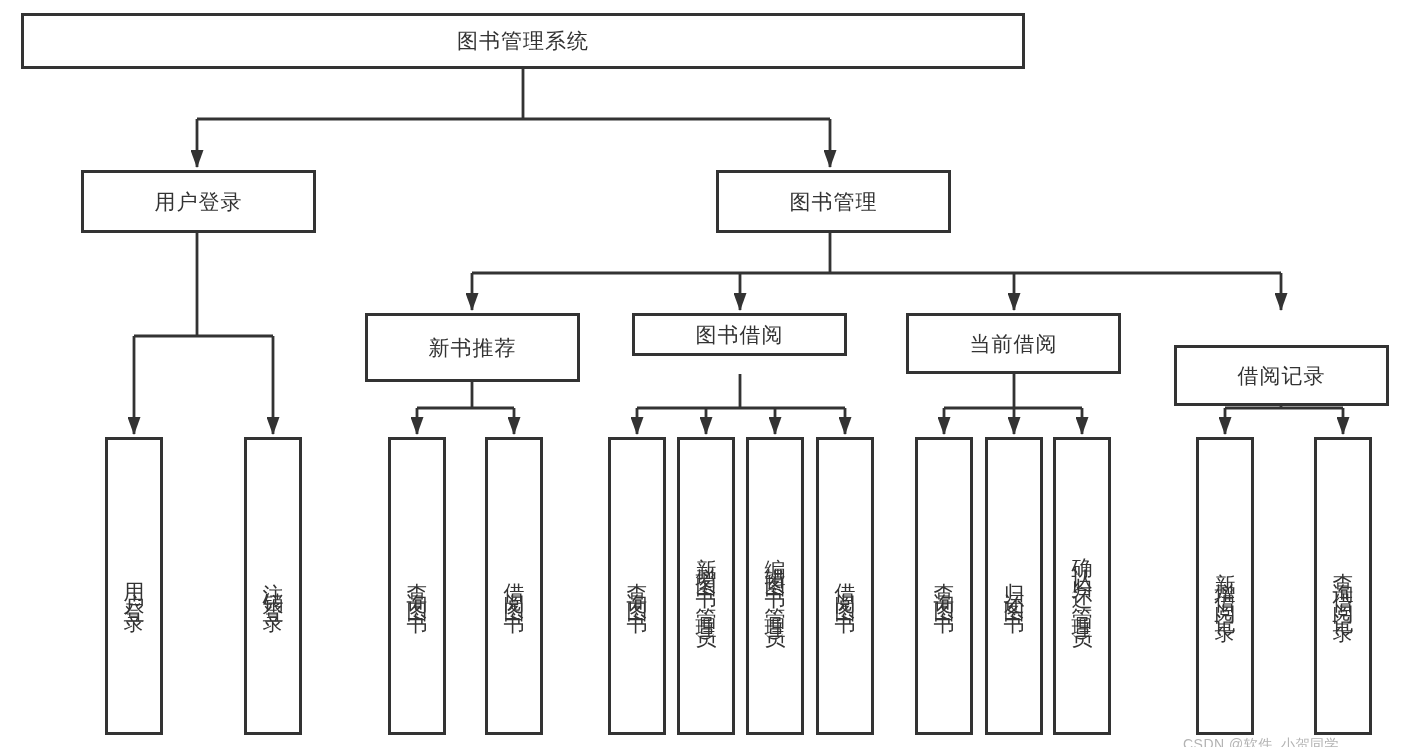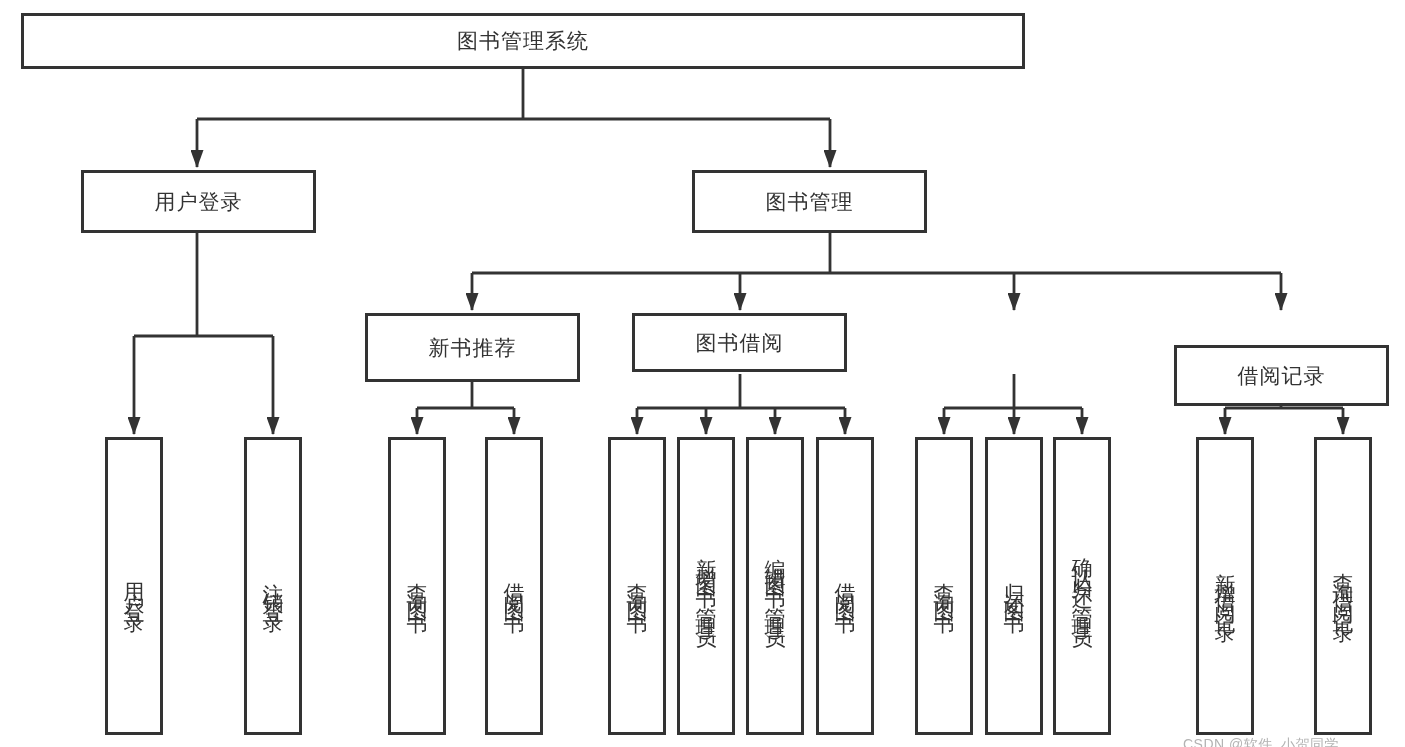--- a/index.html
+++ b/index.html
@@ -24,23 +24,23 @@
   }
   .vlabel{
     writing-mode:vertical-rl;
     text-orientation:mixed;
     letter-spacing:10px;
     white-space:nowrap;
   }
   
   #n-root           {left:21px;  top:13px;  width:1004px; height:56px;text-align:right;}
   #n-user-login     {left:81px;  top:170px; width:235px;  height:63px;}
-  #n-book-mgmt      {left:692px; top:170px; width:235px;  height:63px;}
+  #n-book-mgmt      {left:716px; top:170px; width:235px;  height:63px;}
   #n-new-book-rec   {left:365px; top:313px; width:215px;  height:69px;}
-  #n-book-borrow    {left:632px; top:313px; width:215px;  height:59px;}
+  #n-book-borrow    {left:632px; top:313px; width:215px;  height:43px;}
   #n-current-borrow {left:906px; top:313px; width:215px;  height:61px;}
   #n-borrow-records {left:1174px;top:313px; width:215px;  height:61px;margin-top:32px;}
   .leaf{top:437px;width:58px;height:298px;}
   #l-user-login   {left:105px;}
   #l-logout       {left:244px;}
   #l-query-rec    {left:388px;}
   #l-borrow-rec   {left:485px;}
   #l-query-bor    {left:608px;}
   #l-add-admin    {left:677px;}
   #l-edit-admin   {left:746px;}
@@ -125,20 +125,23 @@
   <div class="box" id="n-book-mgmt">
     <span>图书管理</span>
   </div>
 
   <div class="box" id="n-new-book-rec">
     <span>新书推荐</span>
   </div>
   <div class="box" id="n-book-borrow">
     <span>图书借阅</span>
   </div>
+  <div class="box" id="n-current-borrow">
+    <span>当前借阅</span>
+  </div>
   <div class="box" id="n-borrow-records">
     <span>借阅记录</span>
   </div>
 
   <div class="box leaf" id="l-user-login">
     <span class="vlabel">用户登录</span>
   </div>
   <div class="box leaf" id="l-logout">
     <span class="vlabel">注销登录</span>
   </div>

